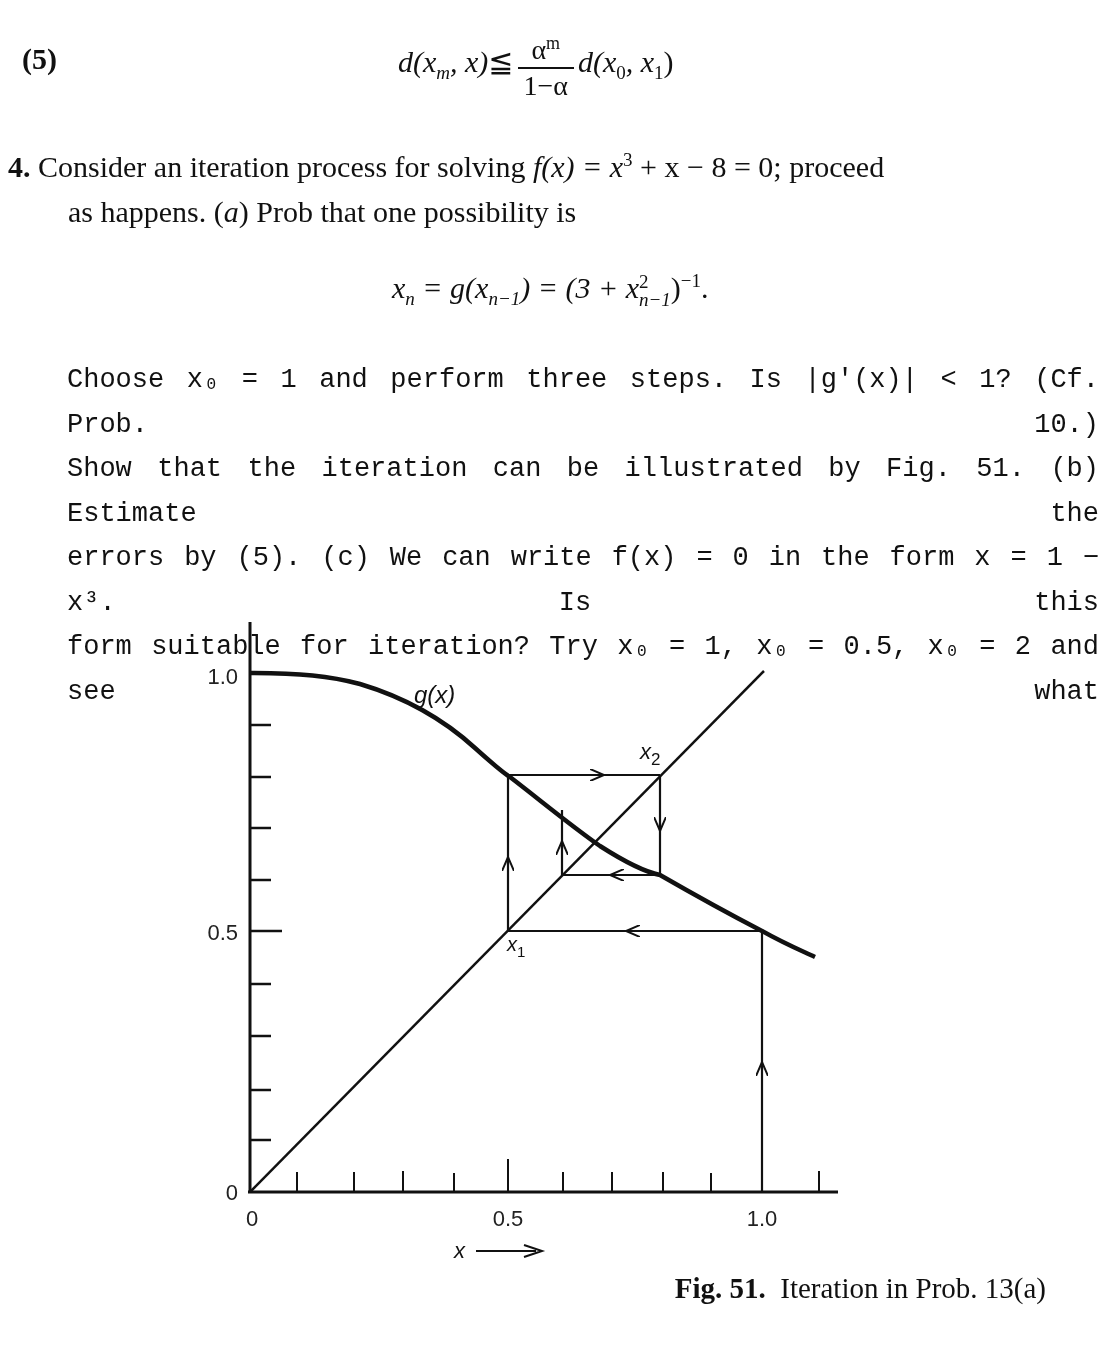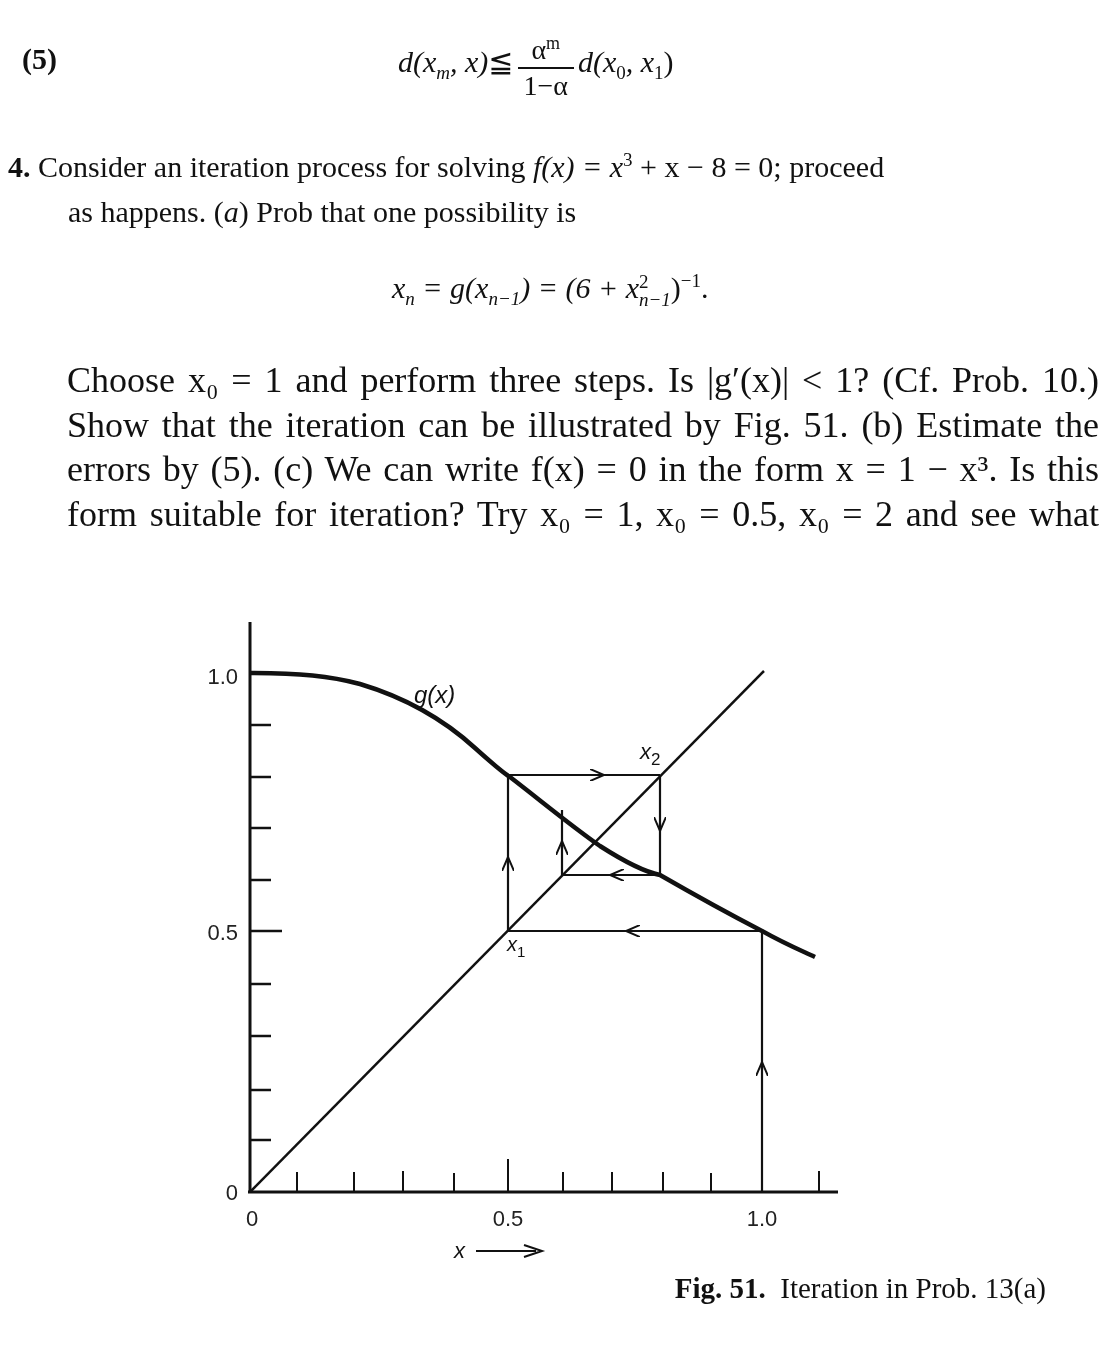--- a/index.html
+++ b/index.html
@@ -11,41 +11,41 @@
   .eq5 .frac { display: inline-block; vertical-align: middle; text-align: center; margin: 0 4px; }
   .eq5 .num { display: block; font-size: 28px; line-height: 34px; padding: 0 6px; }
   .eq5 .num sup { font-size: 18px; }
   .eq5 .den { display: block; border-top: 2px solid #111; font-size: 28px; line-height: 34px; padding: 0 6px; }
   .it { font-style: italic; }
   .para { left: 8px; width: 1095px; font-size: 30px; line-height: 44.5px; text-align: justify; }
   .para .num13 { font-weight: bold; }
   .indent { padding-left: 60px; display: block; }
   .eqg { left: 392px; top: 270px; font-size: 30px; white-space: nowrap; }
   sub, sup { font-size: 19px; }
-  .p2 { left: 67px; top: 358px; width: 1032px; font-size: 36px; line-height: 44.5px; text-align: justify; }
+  .p2 { left: 67px; top: 358px; width: 1032px; font-size: 27px; line-height: 44.5px; text-align: justify; font-family: Liberation Mono, monospace; }
   .p2 .last { text-align: left; }
   svg text { font-family: "Liberation Sans", "DejaVu Sans", sans-serif; }
   .caption { left: 0; width: 1046px; top: 1272px; text-align: right; font-size: 29px; }
   .caption b { font-weight: bold; }
 </style>
 </head>
 <body>
 
 <div class="abs eqlabel">(5)</div>
 <div class="abs eq5">
   <span class="it">d(x</span><sub class="it">m</sub><span class="it">, x)</span><span>≦</span><span class="frac"><span class="num"><span>α</span><sup>m</sup></span><span class="den">1−α</span></span><span class="it">d(x</span><sub>0</sub><span class="it">, x</span><sub>1</sub><span>)</span>
 </div>
 
 <div class="abs para" style="top:138px;">
   <span class="num13">4.</span><span> Consider an iteration process for solving </span><span class="it">f</span><span class="it">(x) = x</span><sup>3</sup><span> + x − 8 = 0; proceed</span>
   <span class="indent"><span>as happens. (</span><span class="it">a</span><span>) Prob that one possibility is</span></span>
 </div>
 
 <div class="abs eqg">
-  <span class="it">x</span><sub class="it">n</sub><span class="it"> = g(x</span><sub class="it">n−1</sub><span class="it">) = (6 + x</span><span style="display:inline-flex;flex-direction:column;vertical-align:middle;line-height:18px;">
+  <span class="it">x</span><sub class="it">n</sub><span class="it"> = g(x</span><sub class="it">n−1</sub><span class="it">) = (3 + x</span><span style="display:inline-flex;flex-direction:column;vertical-align:middle;line-height:18px;">
       <span style="font-size:19px;">2</span>
       <span class="it" style="font-size:19px;">n−1</span>
     </span><span>)</span><sup>−1</sup><span>.</span>
 </div>
 
 <div class="abs p2">
   <div style="text-align-last: justify;">Choose x₀ = 1 and perform three steps. Is |g′(x)| &lt; 1? (Cf. Prob. 10.)</div>
   <div style="text-align-last: justify;">Show that the iteration can be illustrated by Fig. 51. (b) Estimate the</div>
   <div style="text-align-last: justify;">errors by (5). (c) We can write f(x) = 0 in the form x = 1 − x³. Is this</div>
   <div style="text-align-last: justify;">form suitable for iteration? Try x₀ = 1, x₀ = 0.5, x₀ = 2 and see what</div>

